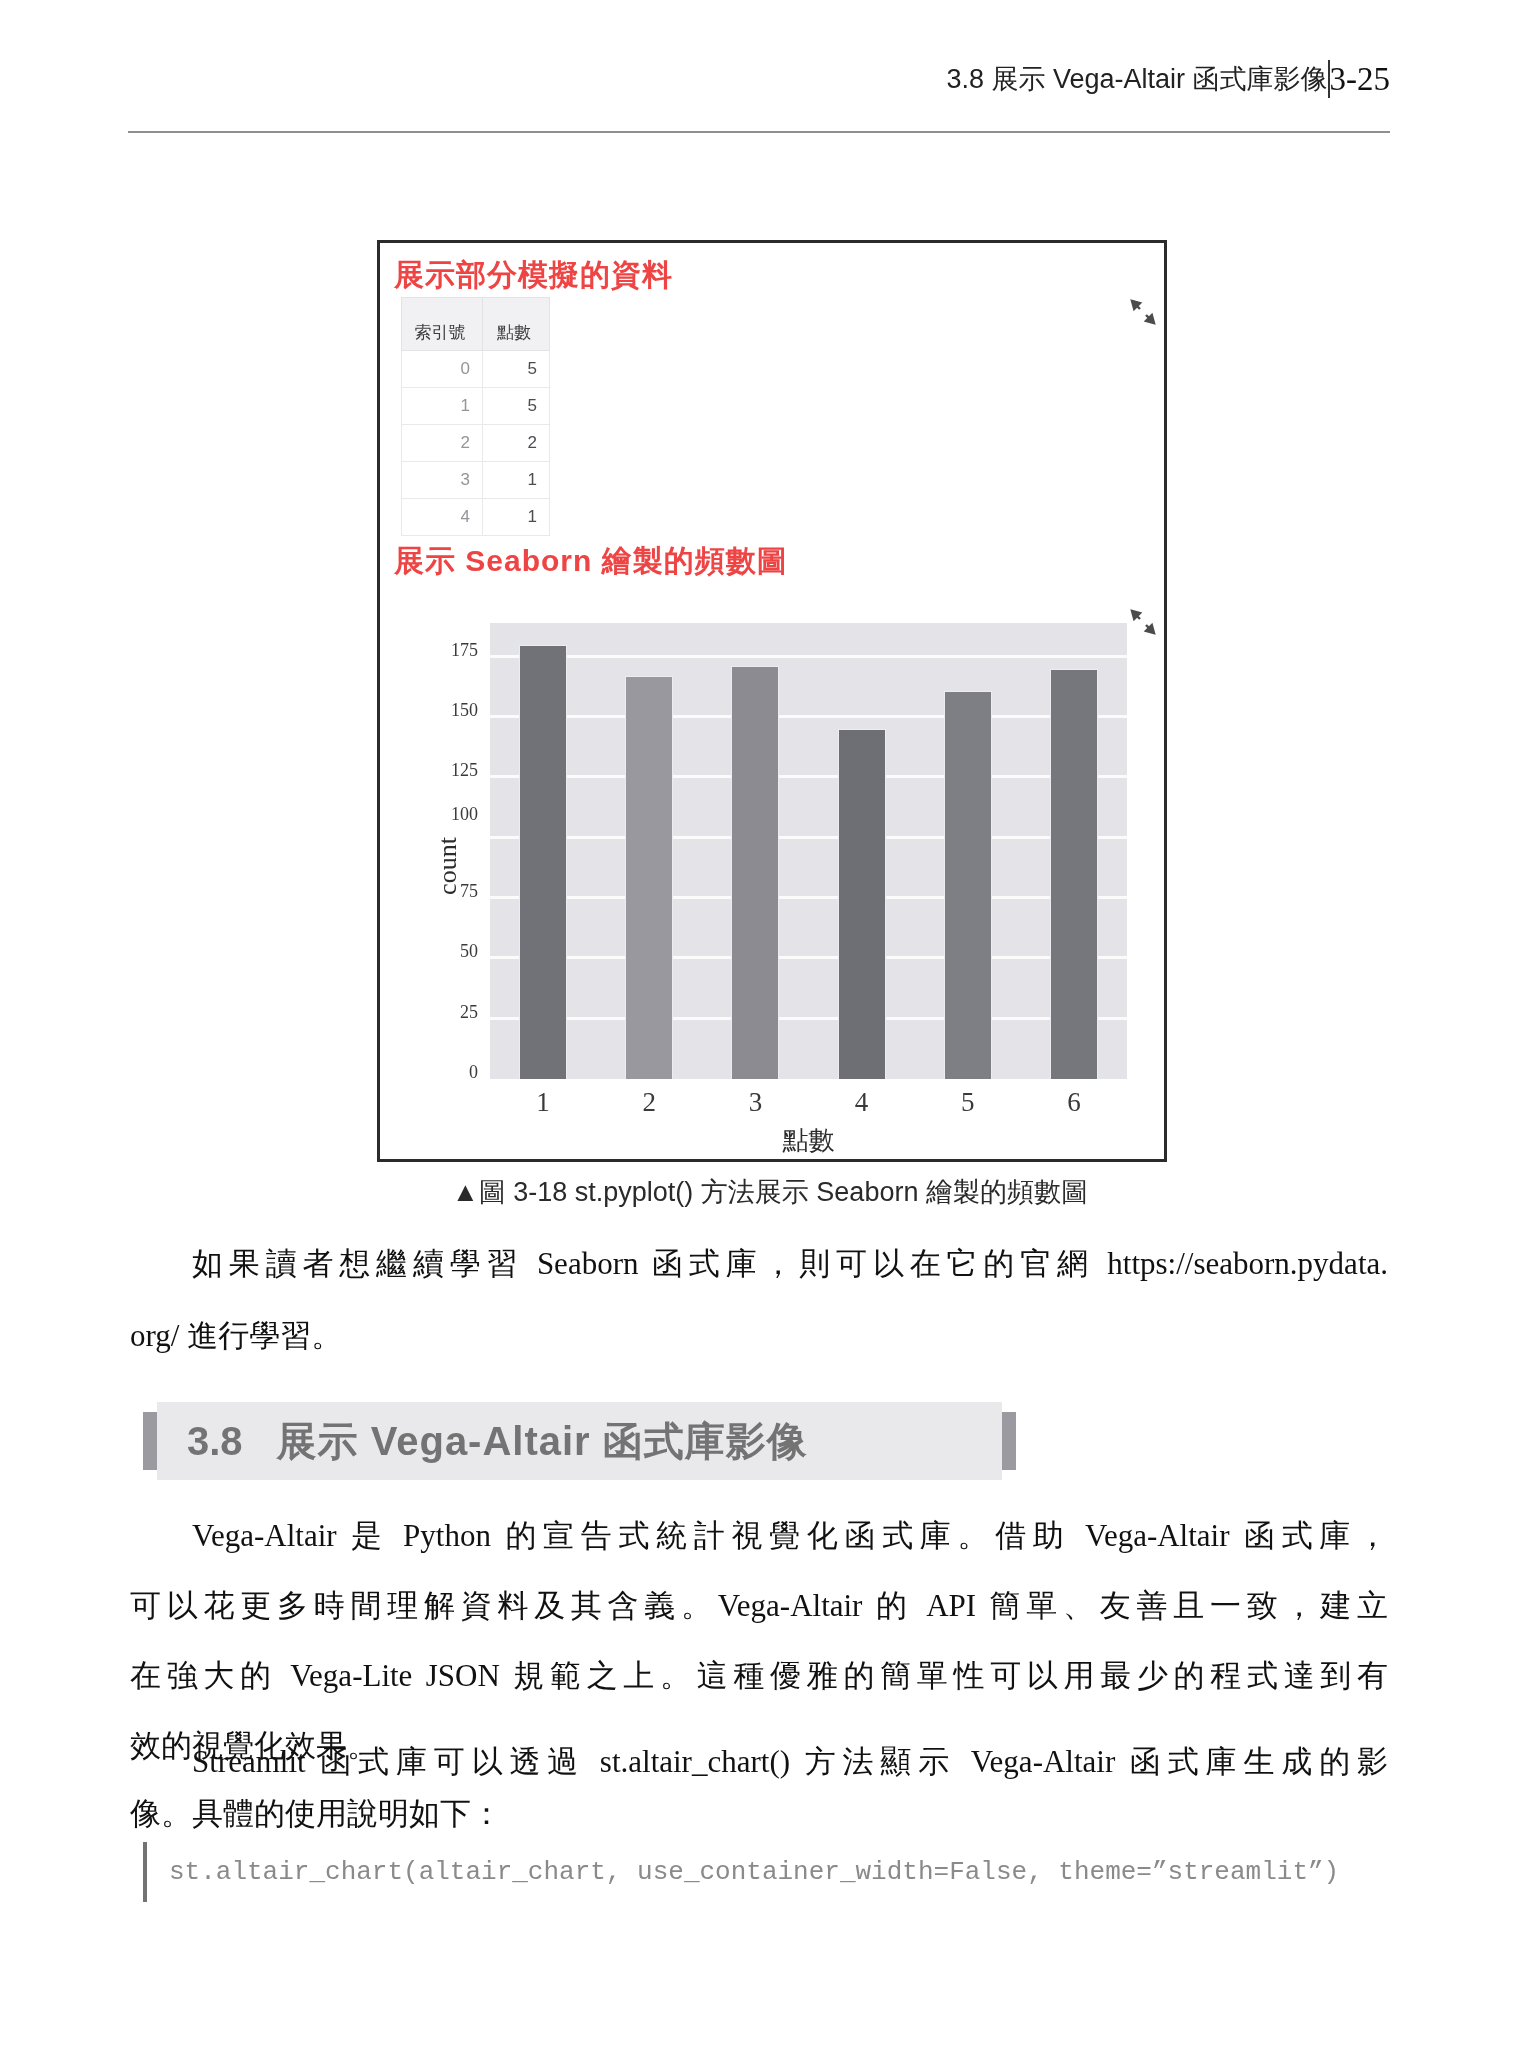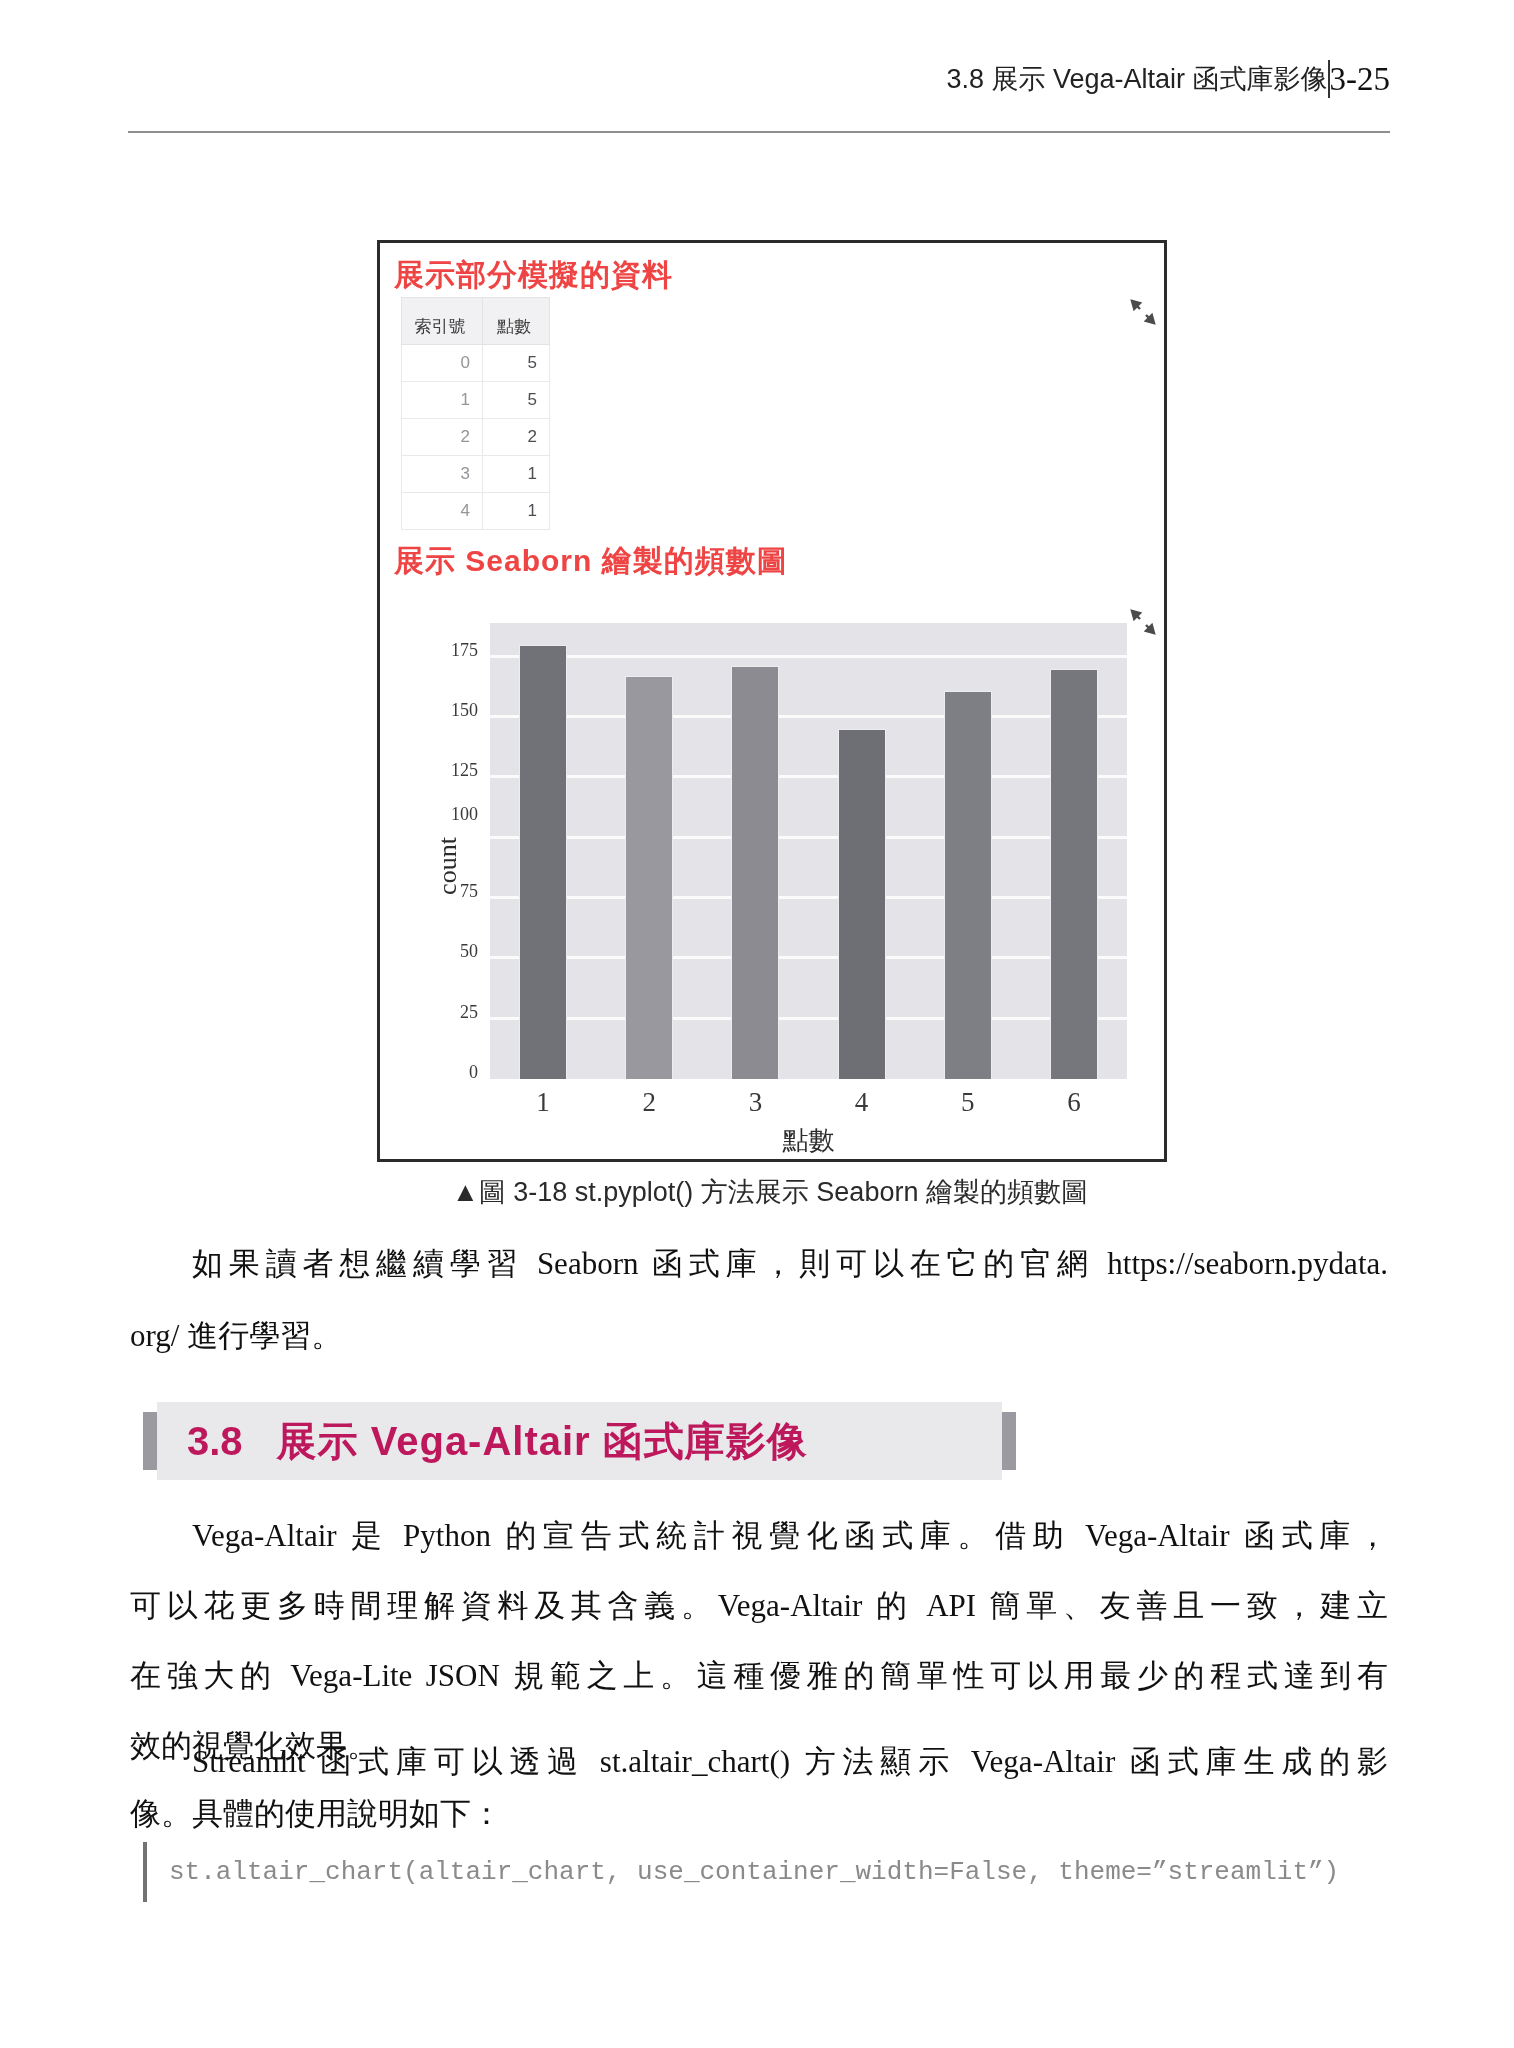--- a/index.html
+++ b/index.html
@@ -22,21 +22,21 @@
   #shot-title-2{top:298px;}
 
   .expand-icon{position:absolute;right:8px;width:26px;height:26px;cursor:pointer;}
   #expand-1{top:56px;}
   #expand-2{top:366px;}
 
   
   #df{position:absolute;left:21px;top:54px;border-collapse:collapse;
       font-family:"Liberation Sans",sans-serif;font-size:17px;}
   #df th{width:64px;height:36px;background:#f1f1f3;border:1px solid #e3e3e5;
-         font-weight:normal;color:#3c3c3c;text-align:center;padding:10px 10px 0 6px;}
+         font-weight:normal;color:#3c3c3c;text-align:center;padding:16px 10px 0 6px;}
   #df th:last-child{width:50px;}
   #df td{height:36px;border:1px solid #e9e9eb;text-align:right;padding:0 12px 0 6px;background:#fff;}
   #df td.idx{color:#94949a;}
   #df td.val{color:#4c4c52;}
 
   
   #chart{position:absolute;left:0;top:372px;width:784px;height:540px;}
   #plot{position:absolute;left:110px;top:8px;width:637px;height:456px;}
   .gridline{position:absolute;left:0;width:100%;height:3px;background:#fbfbfc;}
   .bar{position:absolute;bottom:0;width:48px;box-sizing:border-box;border:1px solid #ededf0;border-bottom:none;}
@@ -54,21 +54,21 @@
   
   .bodyline{position:absolute;left:130px;width:1258px;font-size:31px;color:#111;
             line-height:40px;text-align:justify;text-align-last:justify;white-space:normal;}
   .bodyline.lastline{text-align-last:left;}
   .bodyline.indent{padding-left:62px;width:1196px;}
 
   
   #band{position:absolute;left:143px;top:1402px;height:78px;display:flex;align-items:center;}
   .band-cap{width:14px;height:58px;background:#9a9aa0;}
   #band-main{width:845px;height:78px;background:#e9e9ec;display:flex;align-items:center;
-             font-family:"Liberation Sans",sans-serif;font-weight:bold;font-size:40px;color:#be185d;}
+             font-family:"Liberation Sans",sans-serif;font-weight:bold;font-size:40px;color:#737373;}
   #band-number{margin-left:30px;}
   #band-title{margin-left:34px;letter-spacing:1px;}
 
   
   #code{position:absolute;left:143px;top:1842px;width:1240px;border-left:4px solid #737373;
         padding:15px 0 15px 22px;box-sizing:border-box;}
   #code code{font-family:"Liberation Mono",monospace;font-size:26px;color:#8a8a8a;white-space:pre;}
 </style>
 </head>
 <body>

